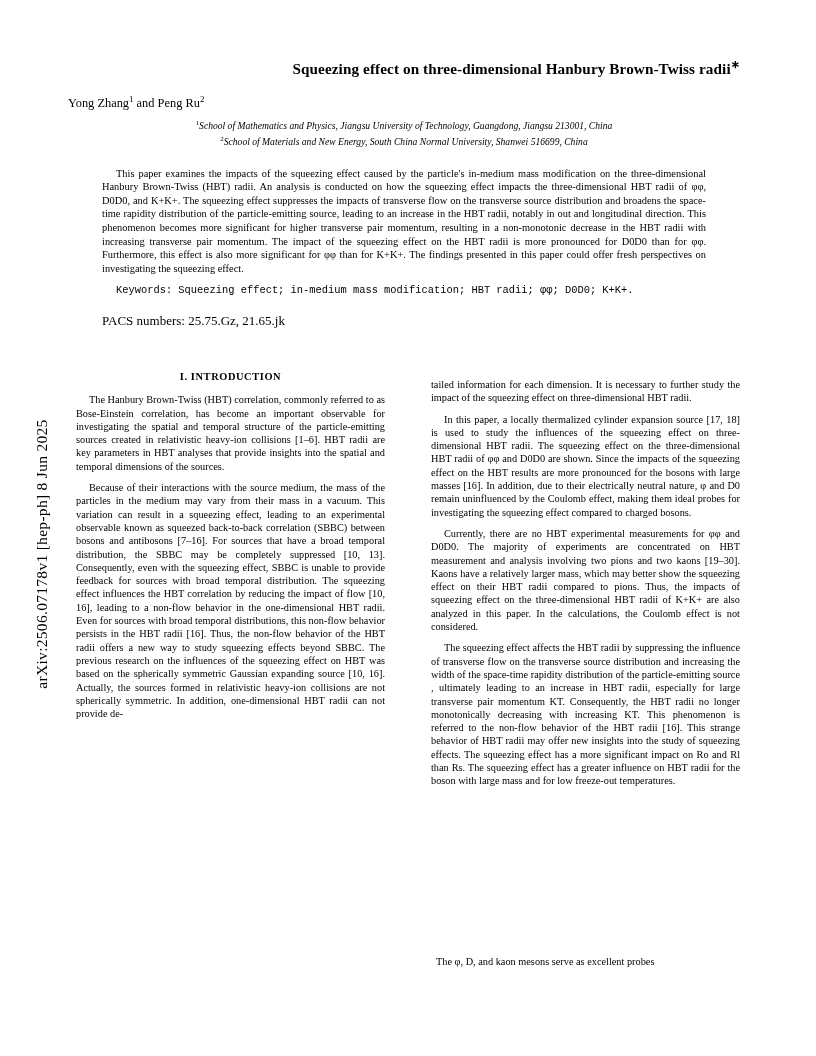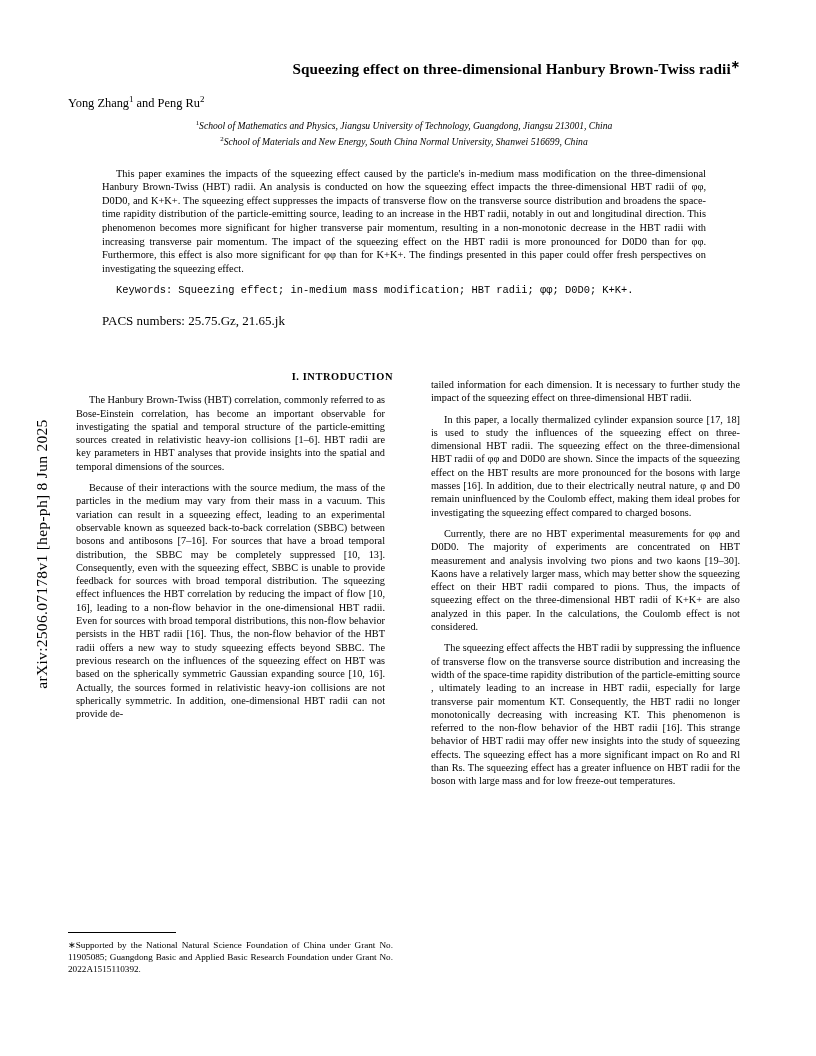--- a/index.html
+++ b/index.html
@@ -89,21 +89,21 @@
     position: absolute;
     top: 0;
     width: 325px;
     font-size: 10.3px;
     line-height: 13.3px;
     text-align: justify;
   }
   .col.left { left: 0; }
   .col.right { left: 355px; }
   .sec-head {
-    text-align: right;
+    text-align: center;
     font-size: 10.4px;
     font-weight: bold;
     letter-spacing: 0.6px;
     margin: 0 0 10px 0;
   }
   .col p { margin: 8px; text-indent: 13px; }
   .footnote-area {
     position: absolute;
     left: 68px;
     top: 932px;
@@ -170,19 +170,18 @@
     </div>
 
     <div class="col right">
       <p style="text-indent:0">tailed information for each dimension. It is necessary to further study the impact of the squeezing effect on three-dimensional HBT radii.</p>
       <p>In this paper, a locally thermalized cylinder expansion source [17, 18] is used to study the influences of the squeezing effect on three-dimensional HBT radii. The squeezing effect on the three-dimensional HBT radii of φφ and D0D0 are shown. Since the impacts of the squeezing effect on the HBT results are more pronounced for the bosons with large masses [16]. In addition, due to their electrically neutral nature, φ and D0 remain uninfluenced by the Coulomb effect, making them ideal probes for investigating the squeezing effect compared to charged bosons.</p>
       <p>Currently, there are no HBT experimental measurements for φφ and D0D0. The majority of experiments are concentrated on HBT measurement and analysis involving two pions and two kaons [19–30]. Kaons have a relatively larger mass, which may better show the squeezing effect on their HBT radii compared to pions. Thus, the impacts of squeezing effect on the three-dimensional HBT radii of K+K+ are also analyzed in this paper. In the calculations, the Coulomb effect is not considered.</p>
       <p>The squeezing effect affects the HBT radii by suppressing the influence of transverse flow on the transverse source distribution and increasing the width of the space-time rapidity distribution of the particle-emitting source , ultimately leading to an increase in HBT radii, especially for large transverse pair momentum KT. Consequently, the HBT radii no longer monotonically decreasing with increasing KT. This phenomenon is referred to the non-flow behavior of the HBT radii [16]. This strange behavior of HBT radii may offer new insights into the study of squeezing effects. The squeezing effect has a more significant impact on Ro and Rl than Rs. The squeezing effect has a greater influence on HBT radii for the boson with large mass and for low freeze-out temperatures.</p>
     </div>
   </div>
 
-  <div class="footnote-area">
-    <div class="fn-rule"></div>
-    <p>∗Supported by the National Natural Science Foundation of China under Grant No. 11905085; Guangdong Basic and Applied Basic Research Foundation under Grant No. 2022A1515110392.</p>
+
+  <div class="tail">
+    <p>The φ, D, and kaon mesons serve as excellent probes</p>
   </div>
-
 
 </div>
 
 </body></html>

